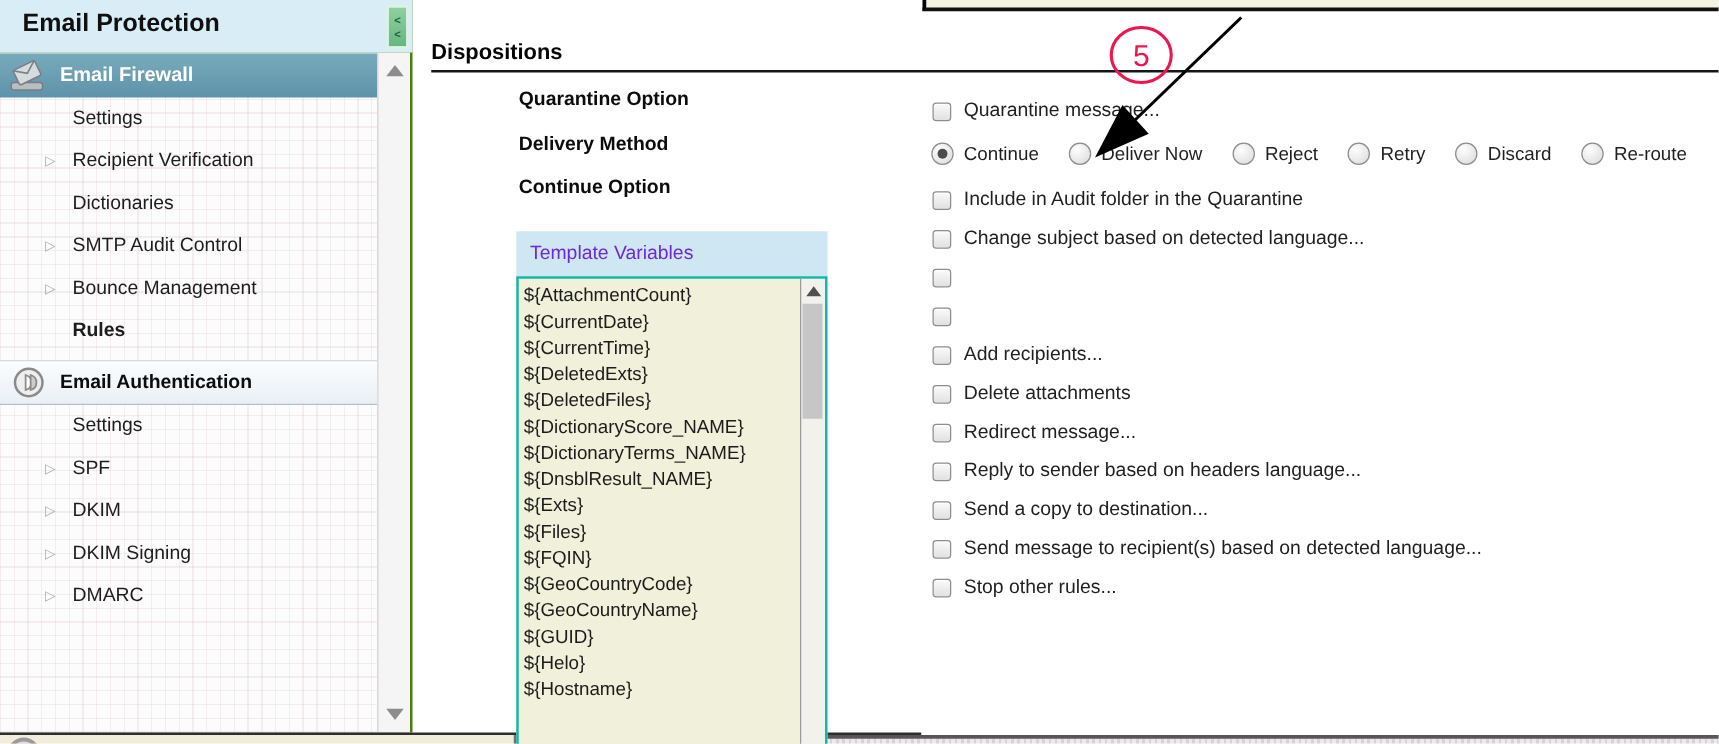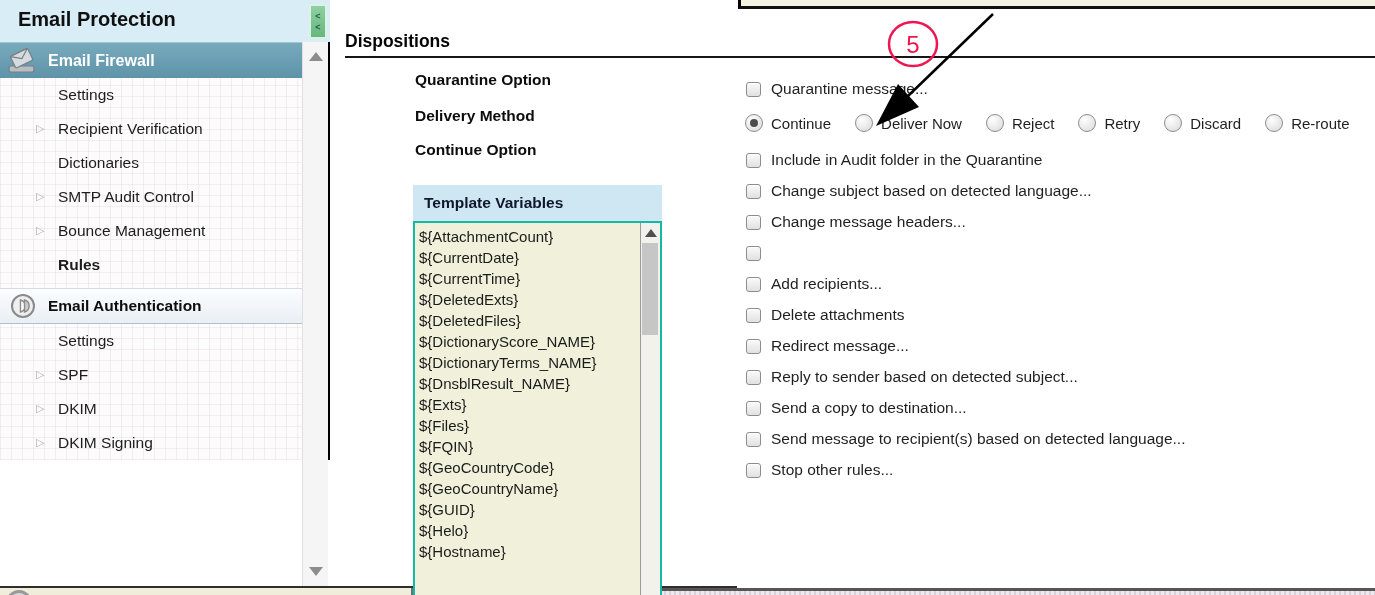--- a/index.html
+++ b/index.html
@@ -1,21 +1,21 @@
 <!DOCTYPE html>
 <html><head>
 <meta charset="utf-8">
 <style>
   html,body{margin:0;padding:0;}
   body{
     width:1375px;height:595px;position:relative;overflow:hidden;
     background:#ffffff;font-family:"Liberation Sans",sans-serif;color:#1c1c1c;
   }
   
-  .sidebar{position:absolute;left:0;top:0;width:330px;height:460px;background:#000000;}
+  .sidebar{position:absolute;left:0;top:0;width:330px;height:586px;background:#4d7c0f;}
   .sidebar-title{
     height:42px;background:#d9edf6;box-sizing:border-box;
     padding:8px 0 0 18px;font-size:20px;font-weight:bold;color:#101010;position:relative;
   }
   .collapse-btn{
     position:absolute;left:309px;top:4px;width:14px;height:31px;
     background:linear-gradient(#8fd0a0,#67b680);border:2px solid #dcf2e2;border-radius:2px;
     display:flex;flex-direction:column;align-items:center;justify-content:center;
     font-size:9px;font-weight:bold;color:#1c5f3d;line-height:11px;cursor:pointer;
   }
@@ -57,21 +57,21 @@
     border-top:3px solid #565656;box-sizing:border-box;
     background:repeating-linear-gradient(90deg,#d9d3d9 0 2px,#efe9ef 2px 5px);}
   
   .top-bar{position:absolute;left:738px;top:0;right:0;height:6px;background:#f4f3e2;
     border-left:3px solid #000;border-bottom:3px solid #101010;}
   .page-heading{position:absolute;left:345px;top:31px;font-size:17.5px;font-weight:bold;color:#050505;}
   .heading-underline{position:absolute;left:345px;top:56px;right:0;height:2px;background:#161616;}
   .field-label{position:absolute;left:415px;font-size:15.5px;font-weight:bold;color:#0c0c0c;white-space:nowrap;}
   
   .tv-header{position:absolute;left:413px;top:185px;width:249px;height:36px;background:#cfe7f2;
-    box-sizing:border-box;padding-left:11px;line-height:36px;font-size:15.5px;font-weight:bold;color:#0f172a;}
+    box-sizing:border-box;padding-left:11px;line-height:36px;font-size:15.5px;font-weight:normal;color:#6d28d9;}
   .tv-list{position:absolute;left:413px;top:221px;width:249px;height:392px;border:2px solid #14b8a6;
     box-sizing:border-box;background:#f1f0da;overflow:hidden;padding:3px 0 0 4px;}
   .tv-item{height:21px;font-size:15px;color:#1b1b1b;white-space:nowrap;line-height:21px;}
   .tv-scroll{position:absolute;right:0;top:0;bottom:0;width:19px;background:#f2f1ec;border-left:1px solid #9a9a9a;}
   .tv-scroll .sarr{position:absolute;left:4px;width:0;height:0;border-left:6px solid transparent;border-right:6px solid transparent;}
   .tv-scroll .sarr.up{top:6px;border-bottom:8px solid #4f4f4f;}
   .tv-scroll .sarr.down{bottom:6px;border-top:8px solid #4f4f4f;}
   .tv-thumb{position:absolute;left:1px;top:20px;width:16px;height:92px;background:#c6c6c6;}
   
   .opt-row{position:absolute;left:746px;display:flex;align-items:center;gap:10px;
@@ -247,40 +247,39 @@
     <label class="opt-row" style="top: 149px;">
       <span class="cb"></span>
       <span>Include in Audit folder in the Quarantine</span>
     </label>
     <label class="opt-row" style="top: 180px;">
       <span class="cb"></span>
       <span>Change subject based on detected language...</span>
     </label>
     <label class="opt-row" style="top: 211px;">
       <span class="cb"></span>
-      <span>Change message headers...</span>
     </label>
     <label class="opt-row" style="top: 242px;">
       <span class="cb"></span>
     </label>
     <label class="opt-row" style="top: 273px; align-items: center;">
       <span class="cb"></span>
       <span>Add recipients...</span>
     </label>
     <label class="opt-row" style="top: 304px;">
       <span class="cb"></span>
       <span>Delete attachments</span>
     </label>
     <label class="opt-row" style="top: 335px;">
       <span class="cb"></span>
       <span>Redirect message...</span>
     </label>
     <label class="opt-row" style="top: 366px;">
       <span class="cb"></span>
-      <span>Reply to sender based on detected subject...</span>
+      <span>Reply to sender based on headers language...</span>
     </label>
     <label class="opt-row" style="top: 397px;">
       <span class="cb"></span>
       <span>Send a copy to destination...</span>
     </label>
     <label class="opt-row" style="top: 428px;">
       <span class="cb"></span>
       <span>Send message to recipient(s) based on detected language...</span>
     </label>
     <label class="opt-row" style="top: 459px;">

